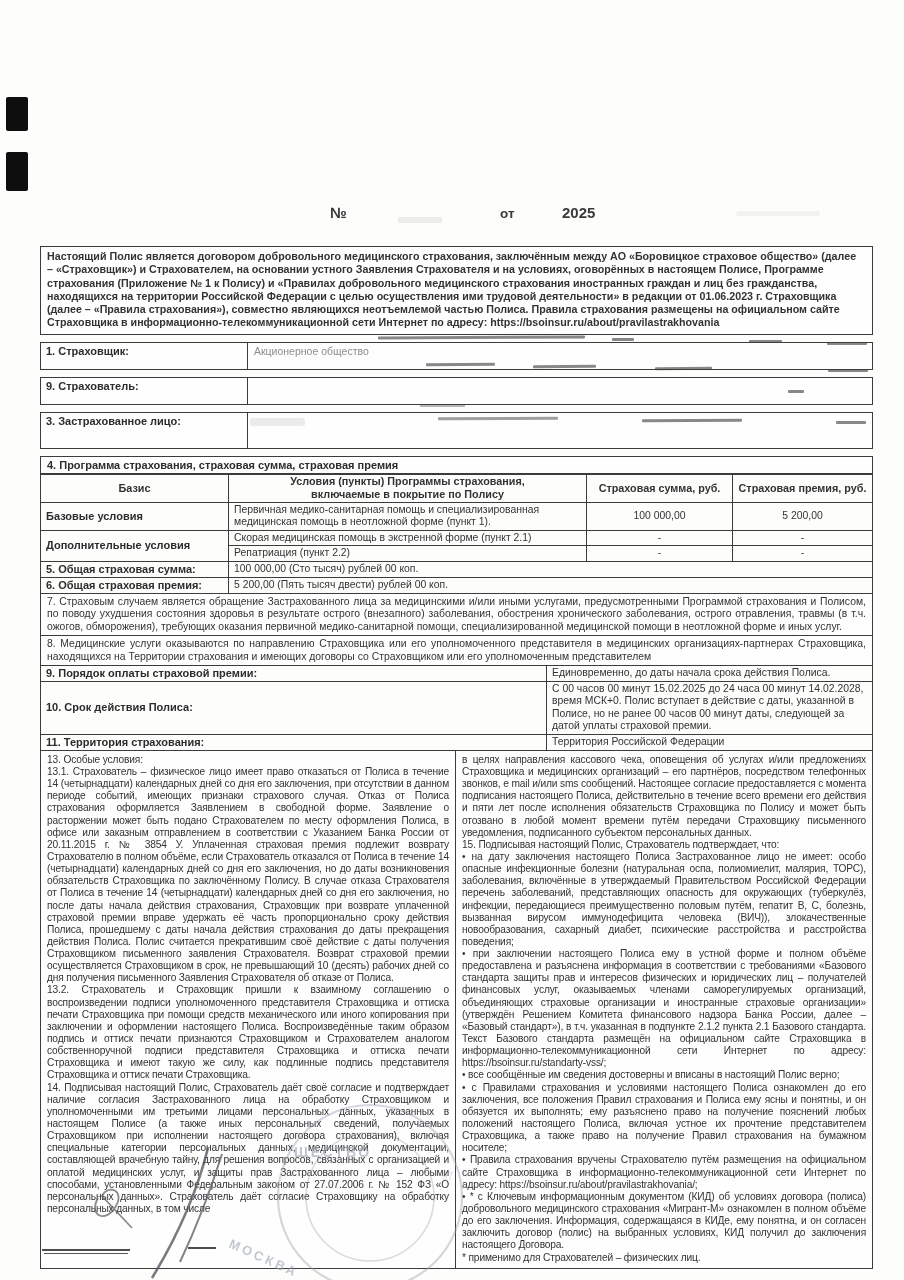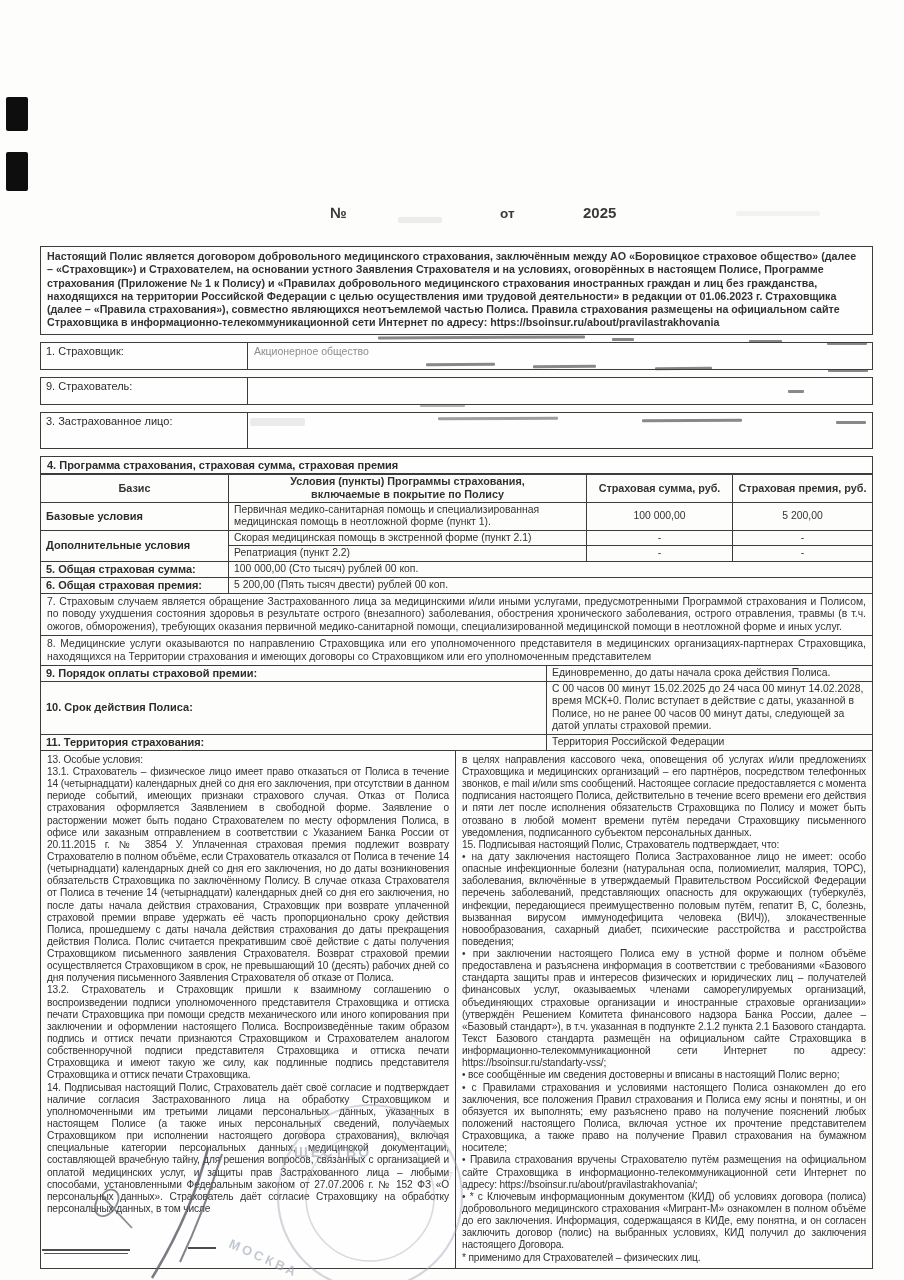--- a/index.html
+++ b/index.html
@@ -3,25 +3,25 @@
 <meta charset="utf-8">
 <style>
   html,body{margin:0;padding:0;}
   body{width:904px;height:1280px;background:#fdfdfc;position:relative;overflow:hidden;
        font-family:"Liberation Sans",sans-serif;color:#2f2f2f;}
   .doc{position:absolute;left:40px;top:246px;width:833px;font-size:10.4px;line-height:1.2;}
   .hdr{position:absolute;left:0;top:204px;width:904px;height:26px;font-weight:bold;font-size:15px;color:#3a3a3a;}
   .hdr span{position:absolute;}
   .no{left:330px;top:0;}
   .ot{left:500px;top:2px;font-size:13.5px;}
-  .yr{left:583px;top:0;}
+  .yr{left:562px;top:0;}
   .box{border:1.3px solid #3c3c3c;background:#fefefe;}
   .intro{padding:3px 10px 4px 6px;font-weight:bold;font-size:10.7px;line-height:1.24;text-align:left;color:#333;}
   .frow{display:flex;margin-top:7px;min-height:26px;}
-  .flabel{width:199px;border-right:1.3px solid #3c3c3c;padding:2px 2px 2px 5px;font-weight:normal;font-size:11px;line-height:1.15;color:#2c2c2c;}
+  .flabel{width:199px;border-right:1.3px solid #3c3c3c;padding:2px 2px 2px 5px;font-weight:bold;font-size:11px;line-height:1.15;color:#2c2c2c;}
   .fvalue{flex:1;position:relative;padding:2px 6px;color:#8d8d8d;font-size:10.5px;}
   .secbar{margin-top:7px;padding:2px 6px;font-weight:bold;font-size:11px;color:#2c2c2c;}
   table{border-collapse:collapse;width:833px;table-layout:fixed;padding-left:48px;}
   td,th{border:1.3px solid #3c3c3c;padding:1px 5px;font-size:10.4px;vertical-align:middle;color:#333;}
   th{font-weight:bold;font-size:10.8px;text-align:center;white-space:pre-line;line-height:1.18;}
   .mt{margin-top:-1.3px;}
   .c{text-align:center;}
   .blabel{font-weight:bold;font-size:11px;color:#2c2c2c;margin-left:44px;}
   .para{padding:2px 6px;text-align:justify;line-height:1.2;color:#333;}
   .cols{display:flex;align-items:stretch;}

